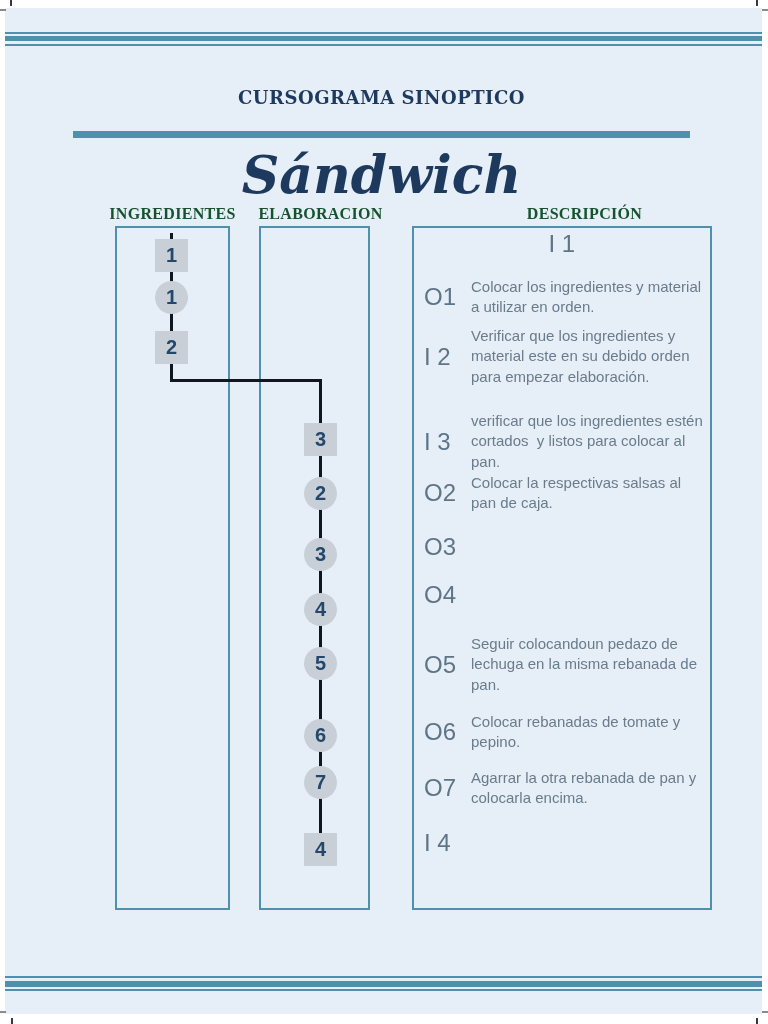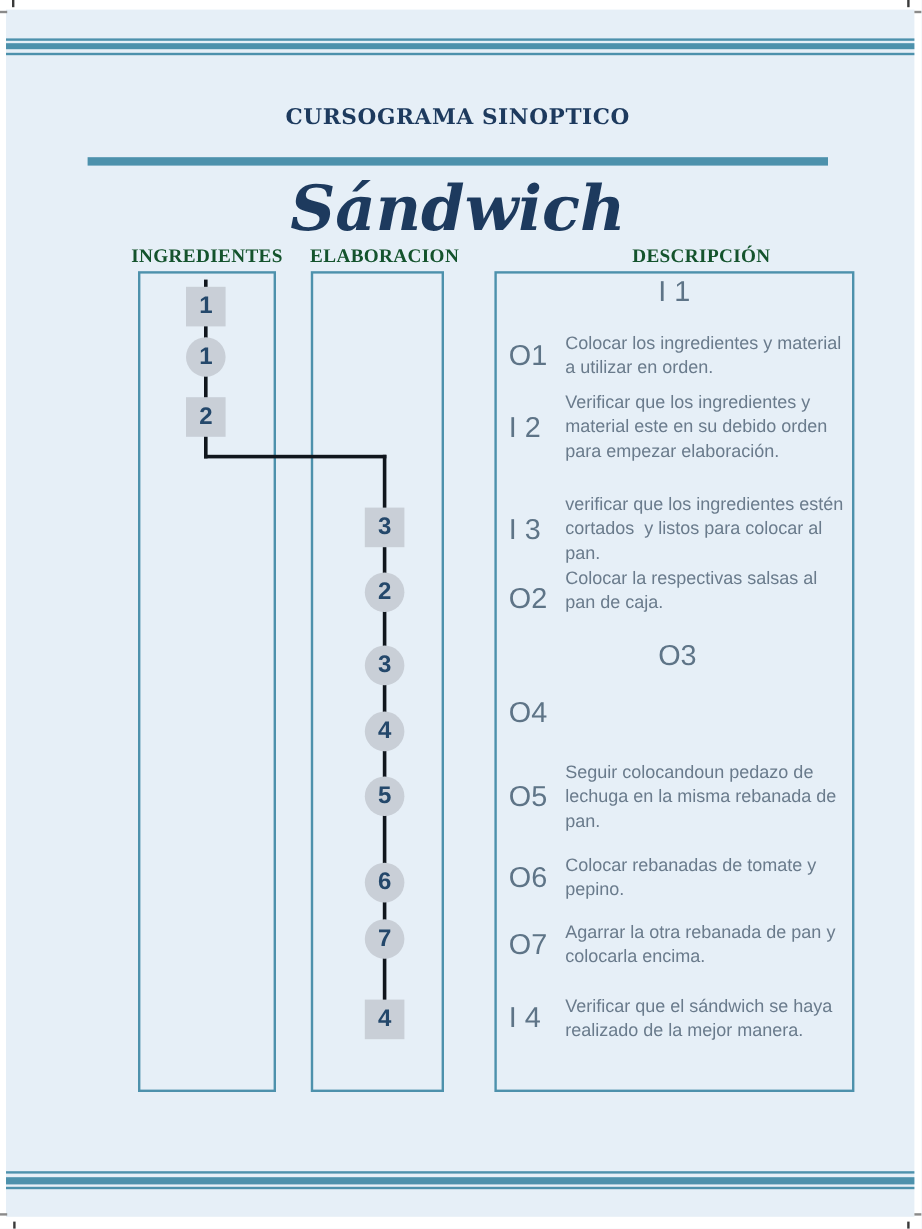--- a/index.html
+++ b/index.html
@@ -129,38 +129,37 @@
   <span class="desc-text">Colocar los ingredientes y material a utilizar en orden.</span>
 </div>
 <div class="desc-row" style="top:326px;">
   <span class="desc-label">I 2</span>
   <span class="desc-text">Verificar que los ingredientes y material este en su debido orden para empezar elaboración.</span>
 </div>
 <div class="desc-row" style="top:411px;">
   <span class="desc-label">I 3</span>
   <span class="desc-text">verificar que los ingredientes estén cortados  y listos para colocar al pan.</span>
 </div>
-<div class="desc-row" style="top:473px;align-items:flex-end;">
+<div class="desc-row" style="top:473px;">
   <span class="desc-label">O2</span>
   <span class="desc-text">Colocar la respectivas salsas al pan de caja.</span>
 </div>
-<div class="desc-row" style="top:533px;flex-direction:column;">
+<div class="desc-row" style="top:533px;">
   <span class="desc-label">O3</span>
 </div>
 <div class="desc-row" style="top:581px;">
   <span class="desc-label">O4</span>
 </div>
 <div class="desc-row" style="top:634px;">
   <span class="desc-label">O5</span>
   <span class="desc-text">Seguir colocandoun pedazo de lechuga en la misma rebanada de pan.</span>
 </div>
 <div class="desc-row" style="top:712px;">
   <span class="desc-label">O6</span>
   <span class="desc-text">Colocar rebanadas de tomate y pepino.</span>
 </div>
 <div class="desc-row" style="top:768px;">
   <span class="desc-label">O7</span>
   <span class="desc-text">Agarrar la otra rebanada de pan y colocarla encima.</span>
 </div>
 <div class="desc-row" style="top:829px;">
   <span class="desc-label">I 4</span>
-  <span class="desc-text">Verificar que el sándwich se haya realizado de la mejor manera.</span>
 </div>
 
 </body></html>

